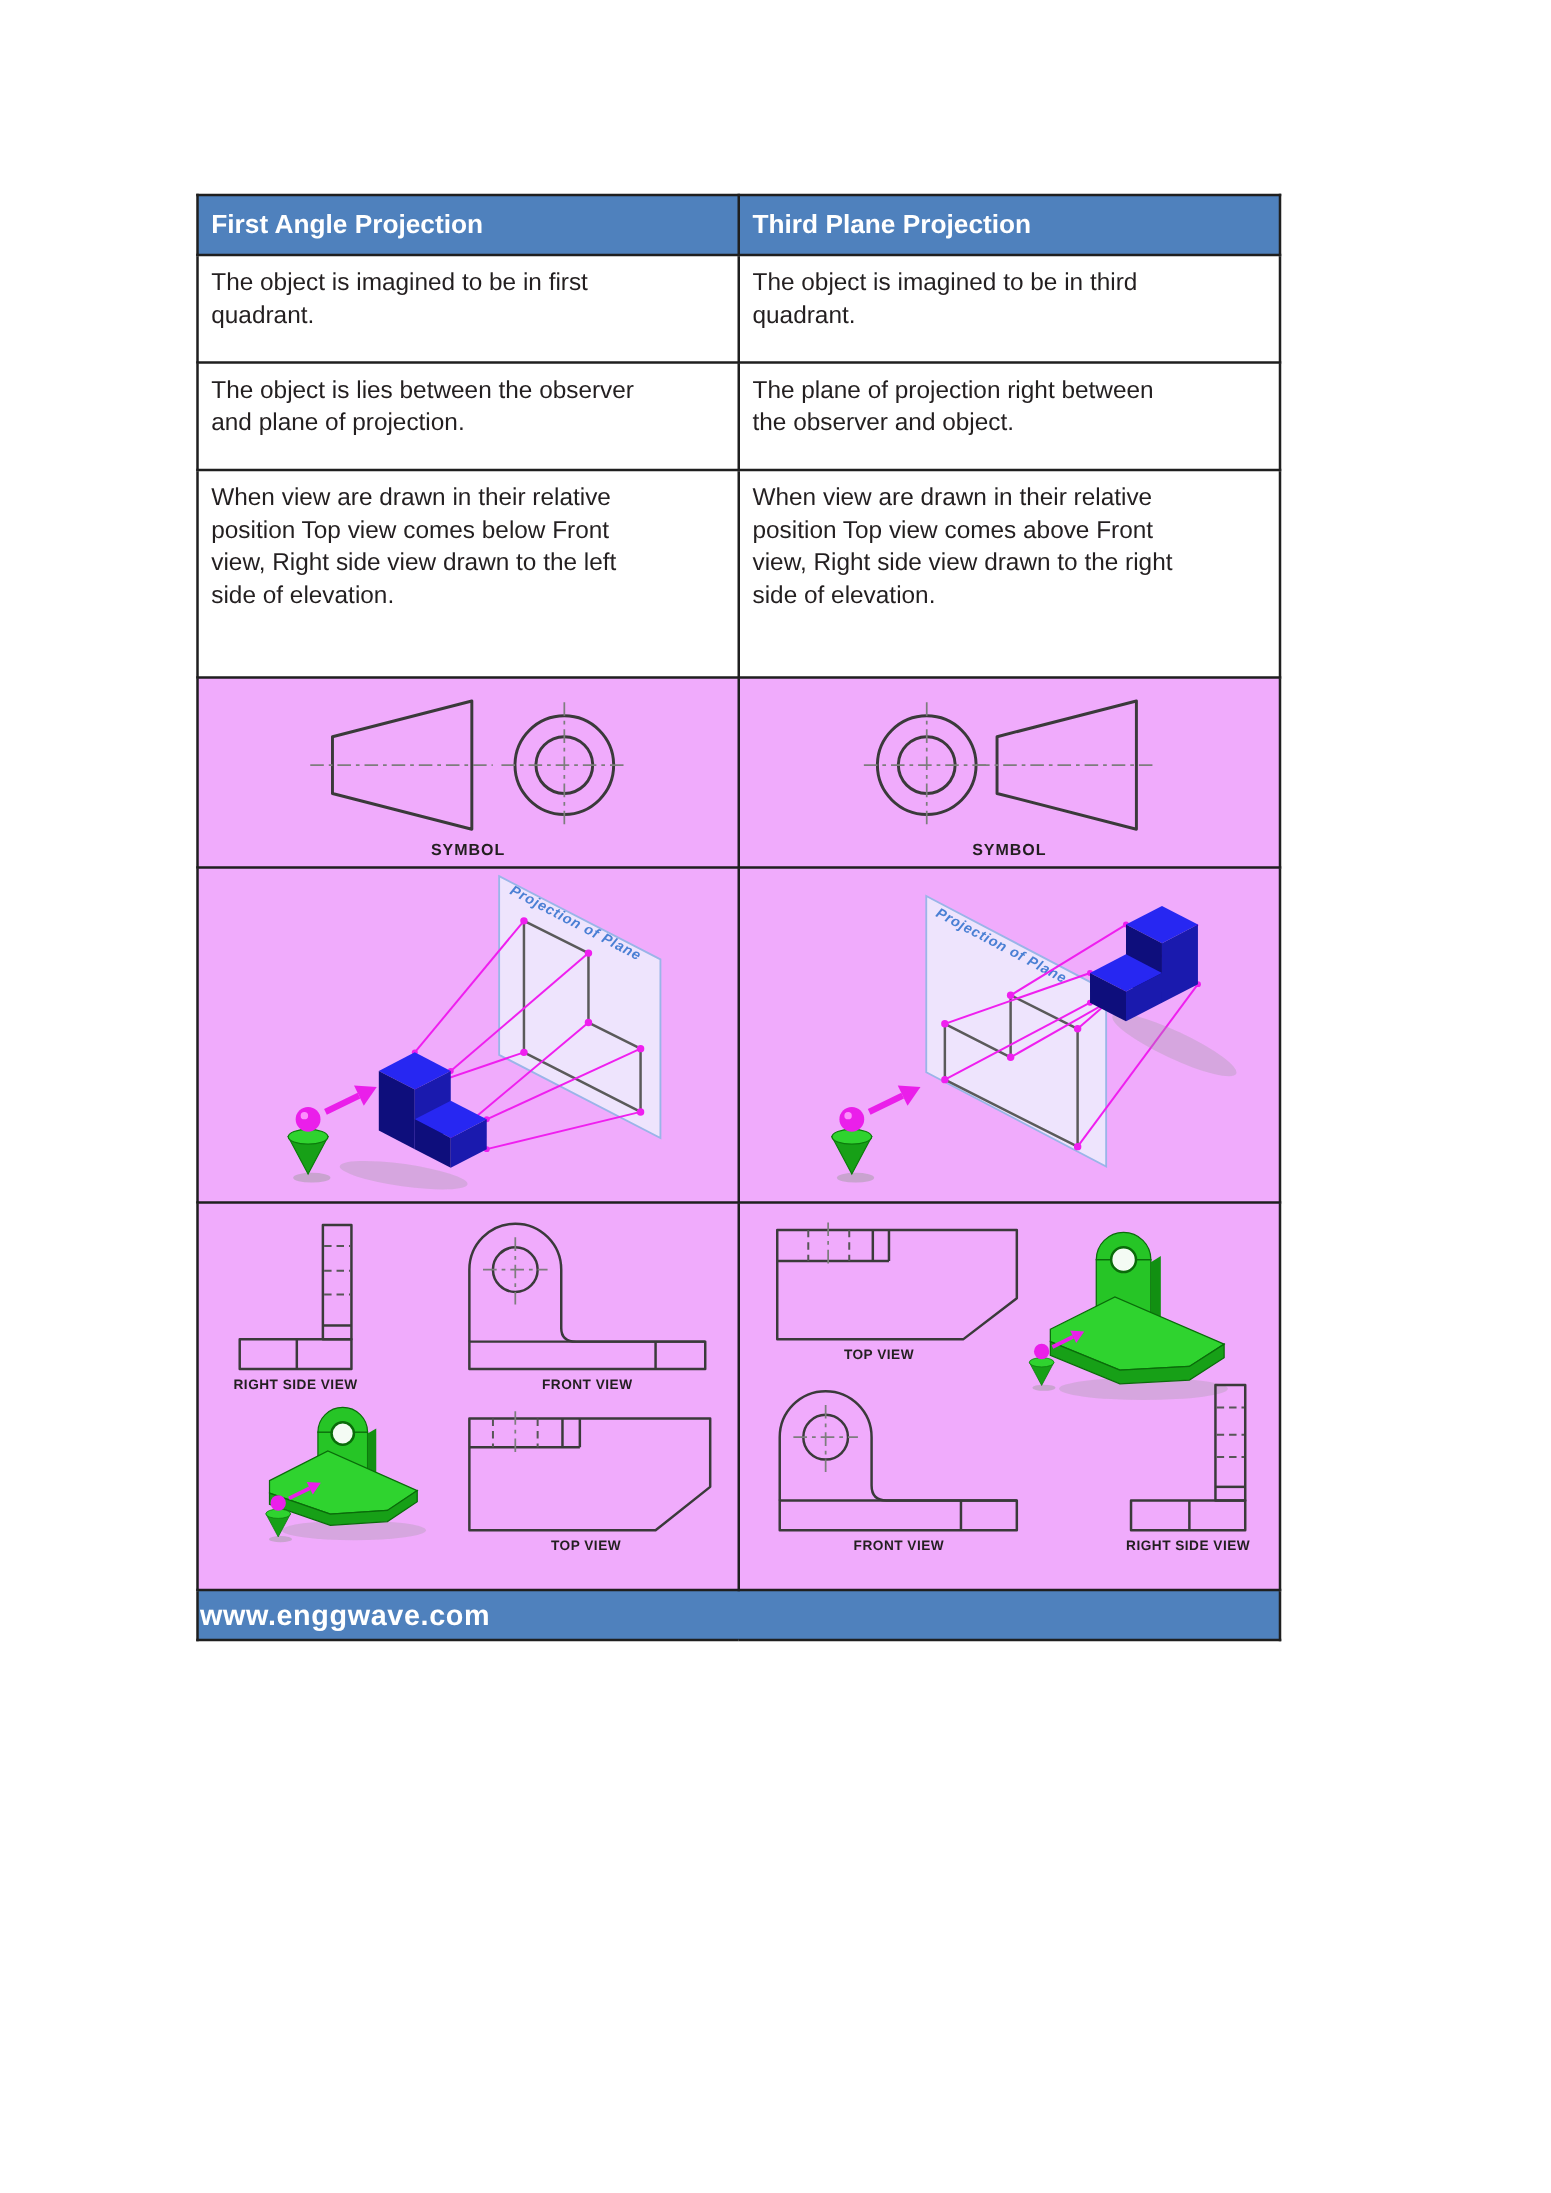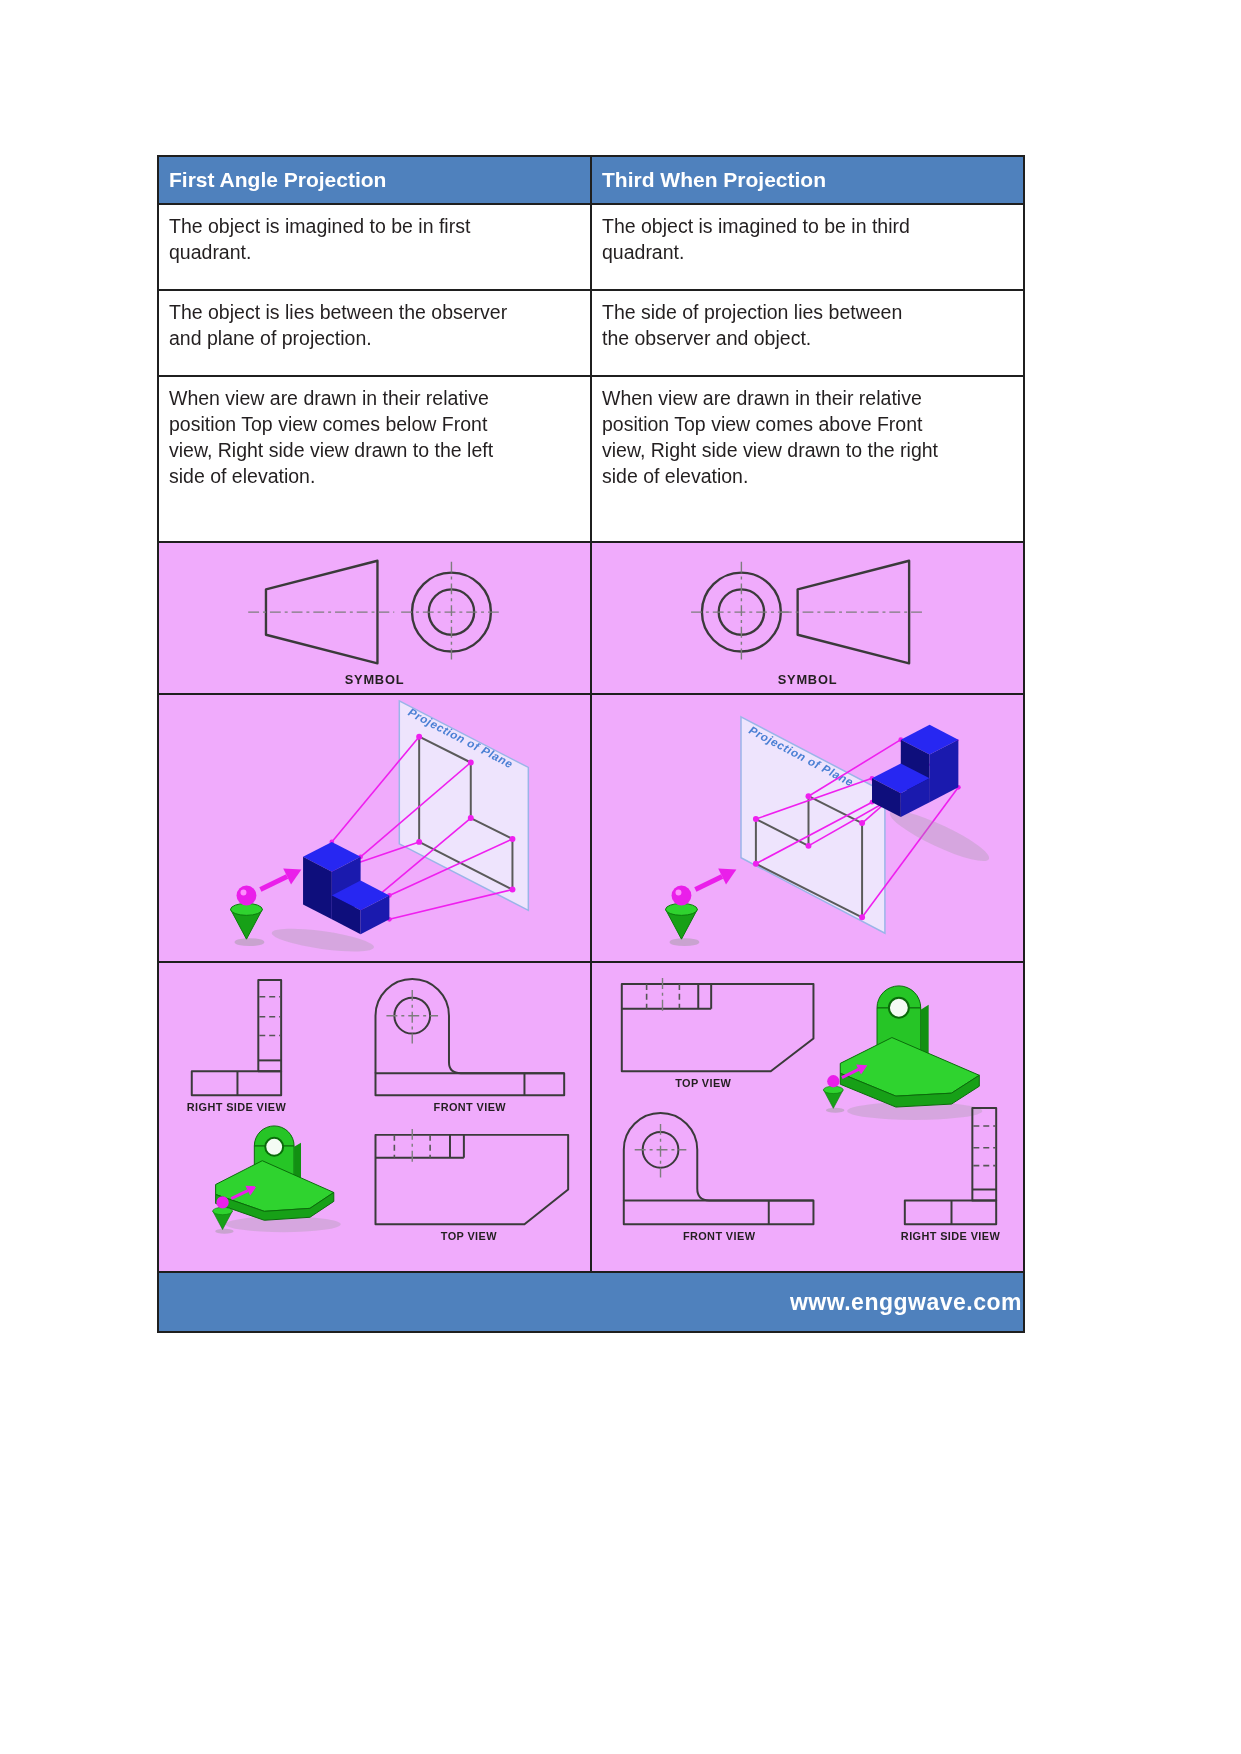--- a/index.html
+++ b/index.html
@@ -17,21 +17,21 @@
     font-size:21px; font-weight:bold; padding:0 10px; height:48px; vertical-align:middle;margin-top:39px;
   }
   td.txt {
     font-size:19.5px; line-height:26px; color:#231f20;
     padding:8px 20px 24px 10px; vertical-align:top; white-space:pre-line; background:#fff;
   }
   td.fig { padding:0; vertical-align:top; background:#f0abfc; }
   td.fig svg { display:block; }
   td.footer {
     background:#4f81bd; color:#ffffff; font-weight:bold; font-size:23px;
-    text-align:right; height:60px; letter-spacing:0.5px; vertical-align:middle;
+    text-align:left; height:40px; letter-spacing:0.5px; vertical-align:middle;
   }
   
   .tline { stroke:#3a3a3a; stroke-width:2.4; fill:none; stroke-linejoin:round; }
   .thin  { stroke:#3a3a3a; stroke-width:2;   fill:none; stroke-linejoin:round; }
   .cline { stroke:#7d7d7d; stroke-width:1.4; stroke-dasharray:11 4 3 4; fill:none; }
   .hid   { stroke:#565656; stroke-width:1.6; stroke-dasharray:6 4; fill:none; }
   .mag   { stroke:#ef1fef; stroke-width:1.6; }
   .dot   { fill:#ef1fef; }
   .plane { fill:#edf2fc; fill-opacity:0.8; stroke:#9ab5e8; stroke-width:1.5; }
   .outl  { fill:none; stroke:#5a5a5a; stroke-width:2; stroke-linejoin:round; }
@@ -45,34 +45,34 @@
 <div class="page">
   <table class="cmp">
     <colgroup>
         <col style="width:433px">
         <col style="width:433px">
       </colgroup>
 
     <tbody>
         <tr>
       <th class="hdr">First Angle Projection</th>
-      <th class="hdr">Third When Projection</th>
+      <th class="hdr">Third Plane Projection</th>
     </tr>
 
     <tr style="height:80px">
       <td class="txt">The object is imagined to be in first
 quadrant.</td>
       <td class="txt">The object is imagined to be in third
 quadrant.</td>
     </tr>
 
     <tr style="height:62px">
       <td class="txt">The object is lies between the observer
 and plane of projection.</td>
-      <td class="txt">The side of projection lies between
+      <td class="txt">The plane of projection right between
 the observer and object.</td>
     </tr>
 
 
     <tr style="height:166px">
       <td class="txt">When view are drawn in their relative
 position Top view comes below Front
 view, Right side view drawn to the left
 side of elevation.</td>
       <td class="txt">When view are drawn in their relative

